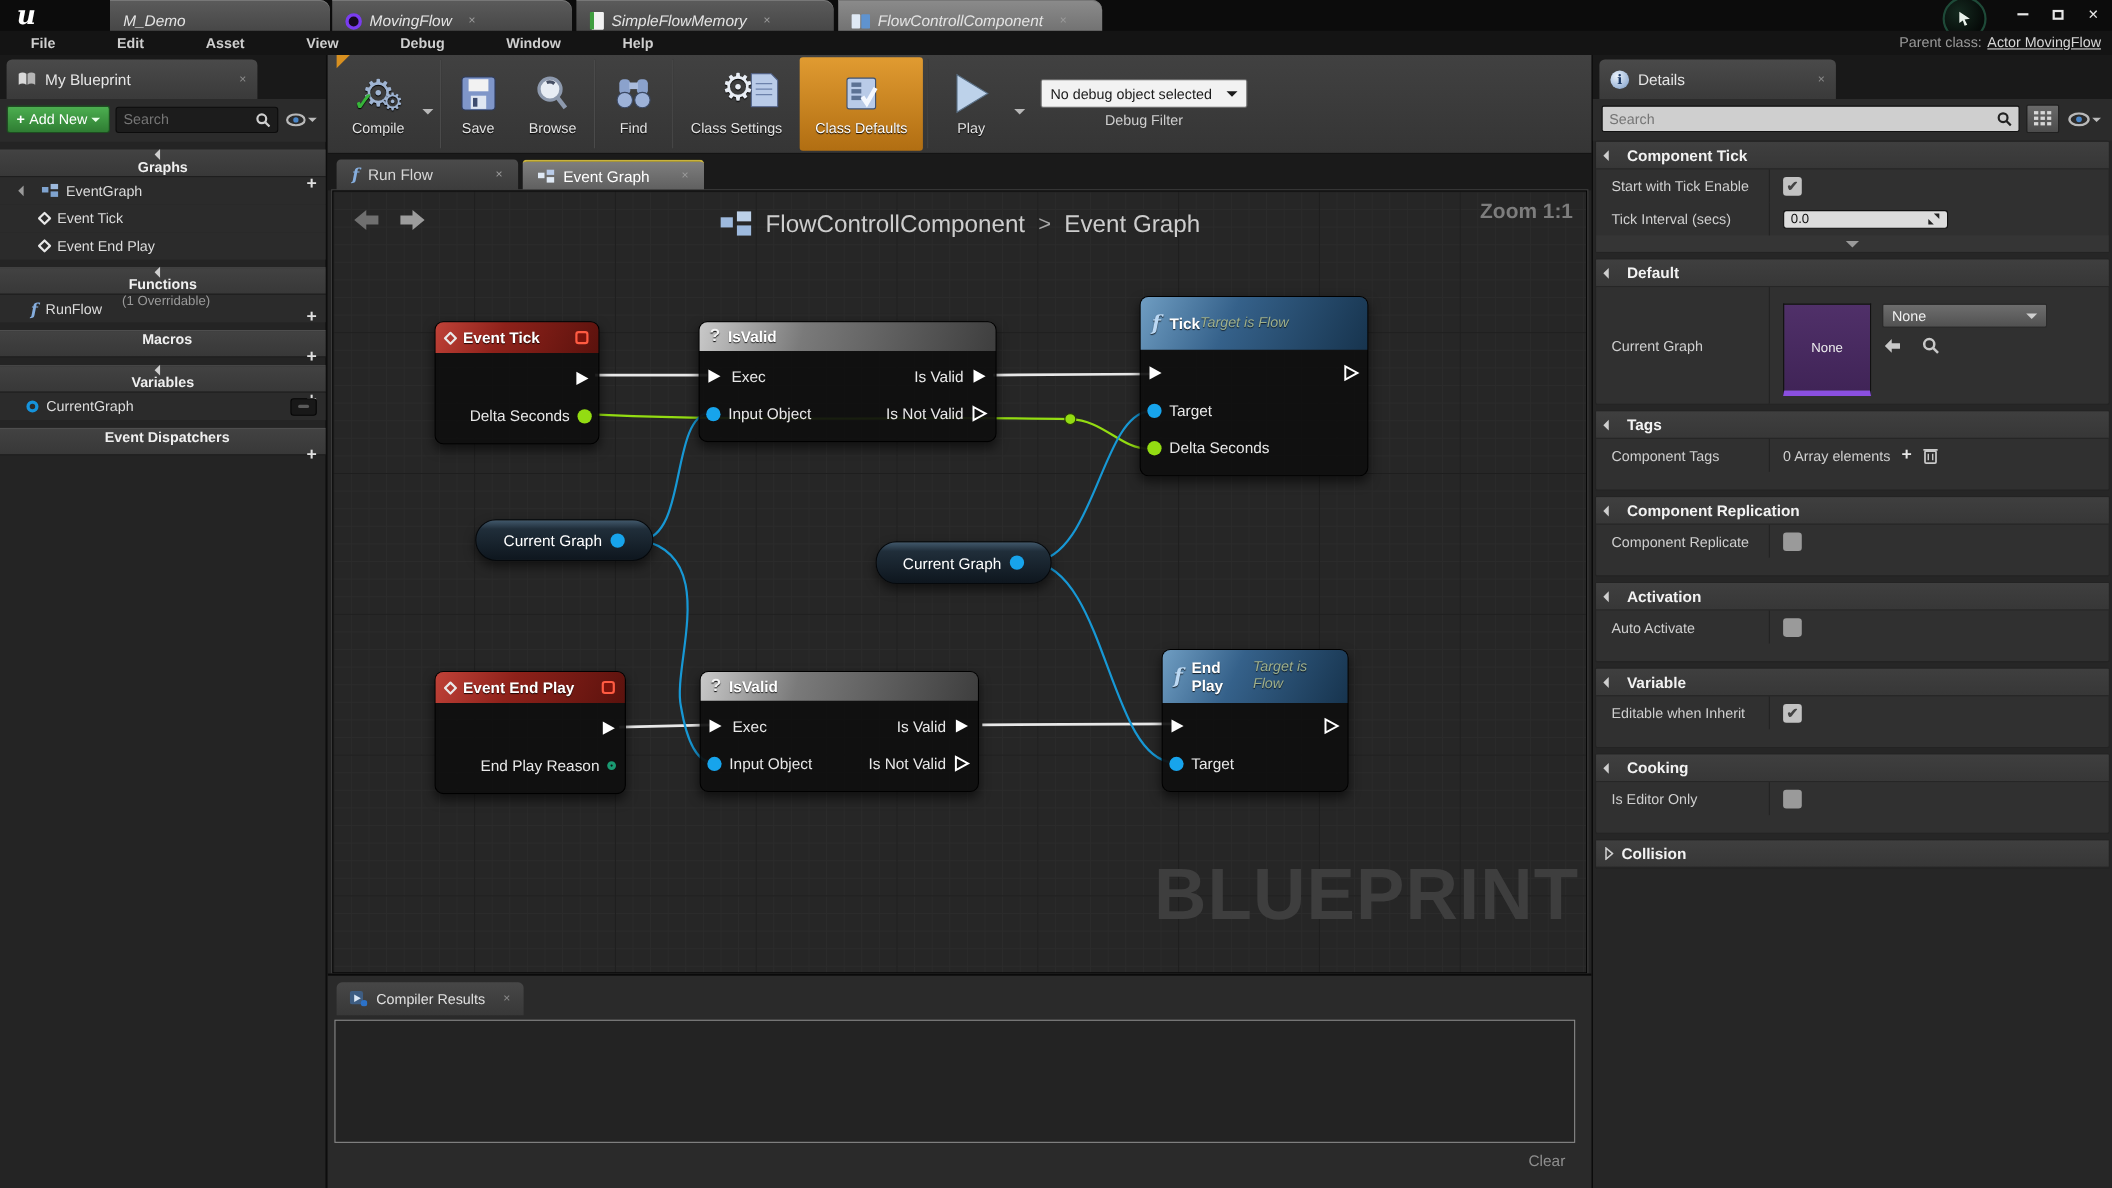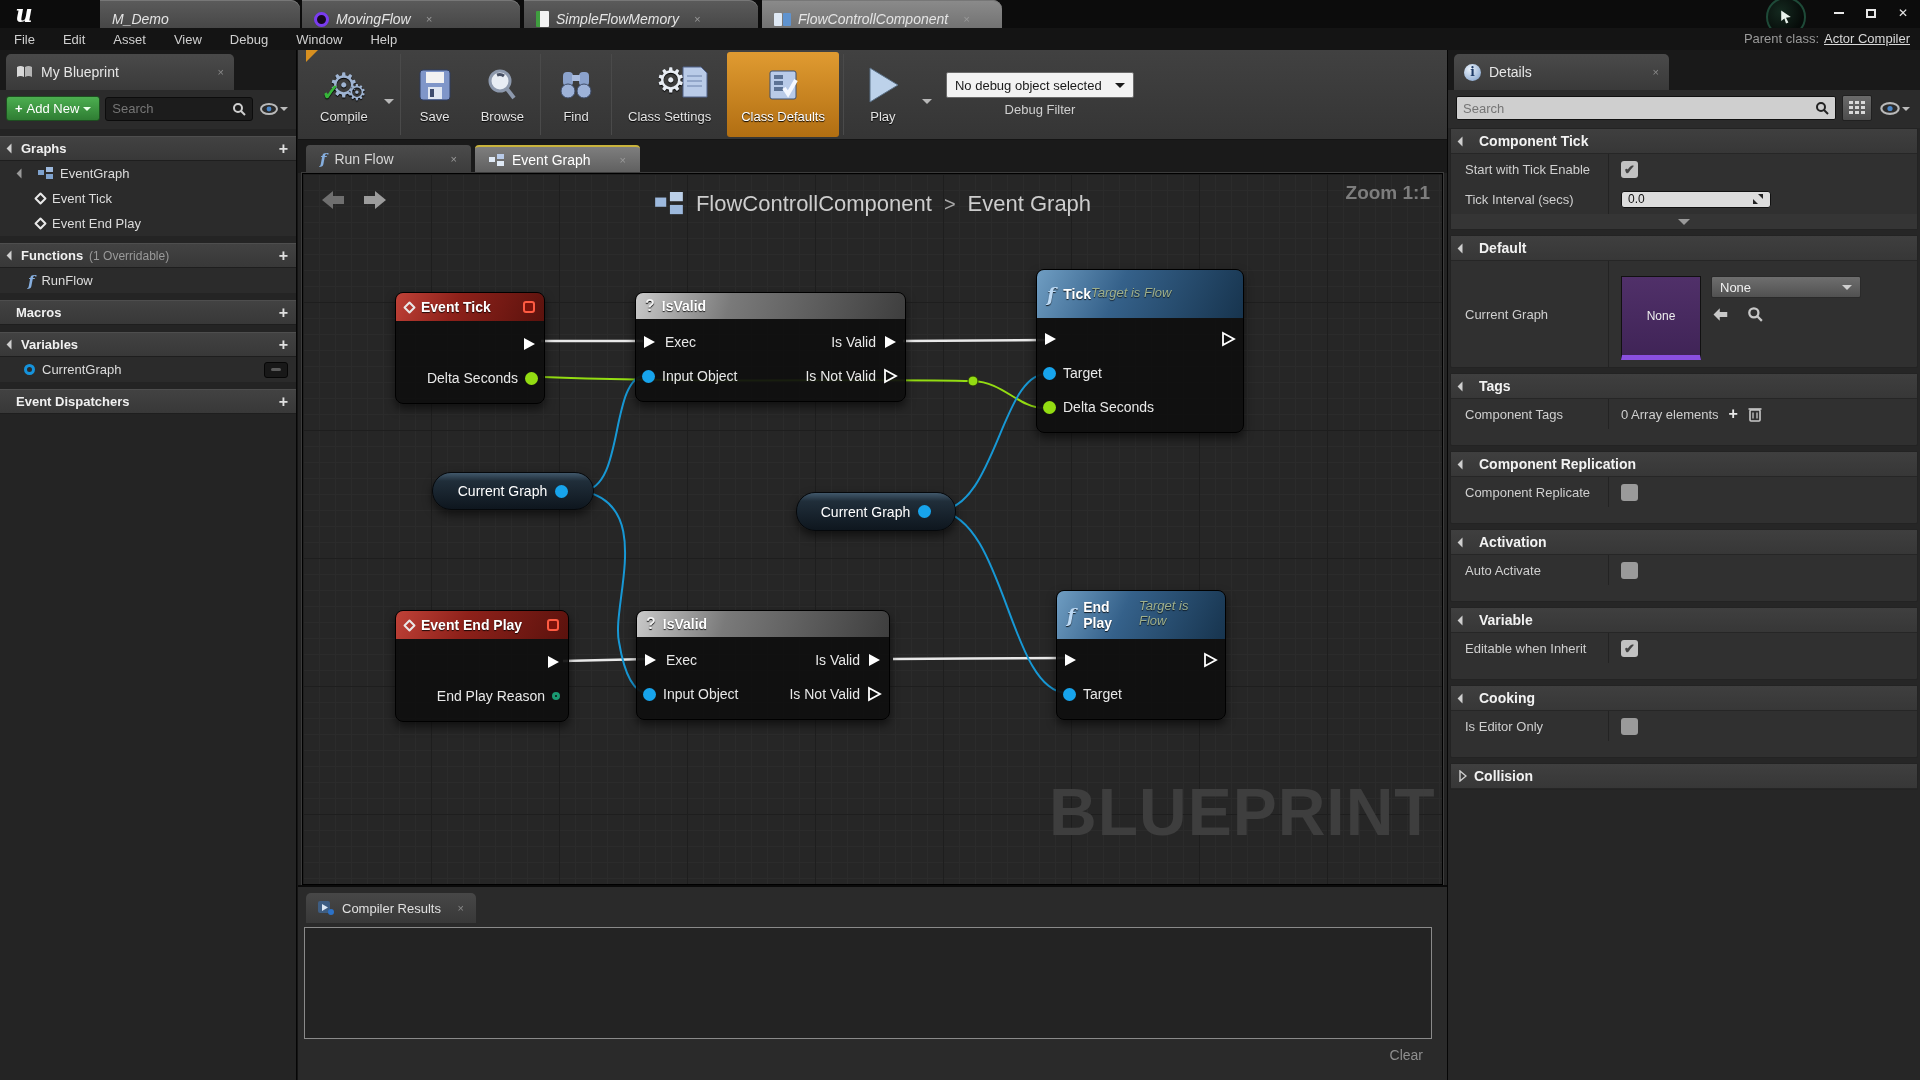--- a/index.html
+++ b/index.html
@@ -24,41 +24,41 @@
                  background:radial-gradient(circle at 35% 35%, #14291f, #060b09 70%); border:2px solid #1e4a38;
                  display:flex; align-items:center; justify-content:center; }
   .winbtns{ position:absolute; right:4px; top:3px; display:flex; gap:6px; }
   .winbtn{ width:26px; height:20px; display:flex; align-items:center; justify-content:center; color:#e8e8e8; font-size:12px; }
   .wb-min{ width:10px; height:2px; background:#e8e8e8; }
   .wb-max{ width:10px; height:9px; border:2px solid #e8e8e8; }
 
   
   .menubar{ position:absolute; left:0; top:28px; width:1920px; height:22px; background:#141414;
             display:flex; align-items:center; font-size:13px; color:#cfcfcf; }
-  .menubar .mi{ padding:0 14px; }
+  .menubar .mi{ padding:0 28px;font-weight:bold; }
   .parentclass{ position:absolute; right:10px; top:3px; font-size:13px; color:#9a9a9a; }
   .parentclass b{ color:#d8d8d8; font-weight:normal; text-decoration:underline; margin-left:5px; }
 
   
   .leftpanel{ position:absolute; left:0; top:50px; width:297px; height:1030px; background:#242424; border-right:1px solid #060606; }
   .bp-tabrow{ height:40px; background:#191919; position:relative; }
   .bp-tab{ position:absolute; left:6px; top:4px; width:228px; height:36px; background:linear-gradient(#4a4a4a,#3a3a3a);
            border-radius:5px 5px 0 0; display:flex; align-items:center; gap:8px; padding:0 10px; font-size:14px; color:#e6e6e6;}
   .bp-tab .x{ margin-left:auto; color:#8a8a8a; font-size:11px;}
   .bp-controls{ display:flex; align-items:center; gap:5px; padding:6px 6px 8px 6px; background:#2b2b2b; }
   .btn-addnew{ display:flex; align-items:center; gap:4px; background:linear-gradient(#4caf50,#2f7d33);
                border:1px solid #1d4e20; border-radius:3px; color:#fff; font-size:13px; padding:4px 8px; }
   .btn-addnew .car{ border:4px solid transparent; border-top-color:#eaffea; margin-top:4px; }
   .searchbox{ flex:1; display:flex; align-items:center; background:#1c1c1c; border:1px solid #0c0c0c; border-radius:3px; height:24px; padding:0 6px; }
   .searchbox input{ flex:1; background:transparent; border:none; outline:none; color:#bdbdbd; font-size:13px; width:60px;}
   .eyebtn{ display:flex; align-items:center; gap:2px; padding:2px; }
   .caret-sm{ border:4px solid transparent; border-top-color:#bbb; margin-top:5px;}
   .lp-section{ margin-top:7px; }
   .lp-head{ display:flex; align-items:center; background:linear-gradient(#424242,#383838); border-top:1px solid #4e4e4e;
-            border-bottom:1px solid #1e1e1e; height:25px; padding:0 8px; font-weight:bold; font-size:13px; color:#f0f0f0; }
+            border-bottom:1px solid #1e1e1e; height:25px; padding:0 8px; font-weight:bold; font-size:13px; color:#f0f0f0;flex-direction:column; }
   .lp-head .note{ font-weight:normal; color:#9a9a9a; margin-left:6px; font-size:12px; }
   .lp-head .plus{ margin-left:auto; color:#e0e0e0; font-size:16px; font-weight:bold; }
   .tri-open{ width:0; height:0; border-left:7px solid #cfcfcf; border-bottom:7px solid transparent; margin-right:6px; transform:rotate(-45deg); }
   .lp-row{ display:flex; align-items:center; gap:7px; height:25px; padding-left:18px; font-size:13px; color:#dcdcdc; background:#2b2b2b;}
   .lp-row.indent{ padding-left:36px; }
   .diamond{ width:9px; height:9px; border:2px solid #e8e8e8; transform:rotate(45deg); border-radius:1px;}
   .ficon-blue{ font-family:"DejaVu Serif",serif; font-style:italic; font-weight:bold; color:#86aede; font-size:15px;}
   .ring-blue{ width:11px; height:11px; border-radius:50%; border:3px solid #1593dc; }
   .eyebox{ margin-left:auto; margin-right:8px; width:24px; height:16px; background:#181818; border:1px solid #060606; border-radius:3px;
            display:flex; align-items:center; justify-content:center;}
@@ -224,21 +224,21 @@
 
   <div class="menubar">
     <span class="mi">File</span>
     <span class="mi">Edit</span>
     <span class="mi">Asset</span>
     <span class="mi">View</span>
     <span class="mi">Debug</span>
     <span class="mi">Window</span>
     <span class="mi">Help</span>
     <span class="parentclass">
-      <span>Parent class:</span><b>Actor Compiler</b>
+      <span>Parent class:</span><b>Actor MovingFlow</b>
     </span>
   </div>
 
   <div class="leftpanel">
     <div class="bp-tabrow">
       <div class="bp-tab">
         <svg width="17" height="14" viewBox="0 0 17 14">
           <path d="M1,2 Q4.5,0 8,2 L8,12 Q4.5,10 1,12 Z" fill="#d9d9d9"></path>
             <path d="M16,2 Q12.5,0 9,2 L9,12 Q12.5,10 16,12 Z" fill="#b5b5b5"></path>
         </svg>

